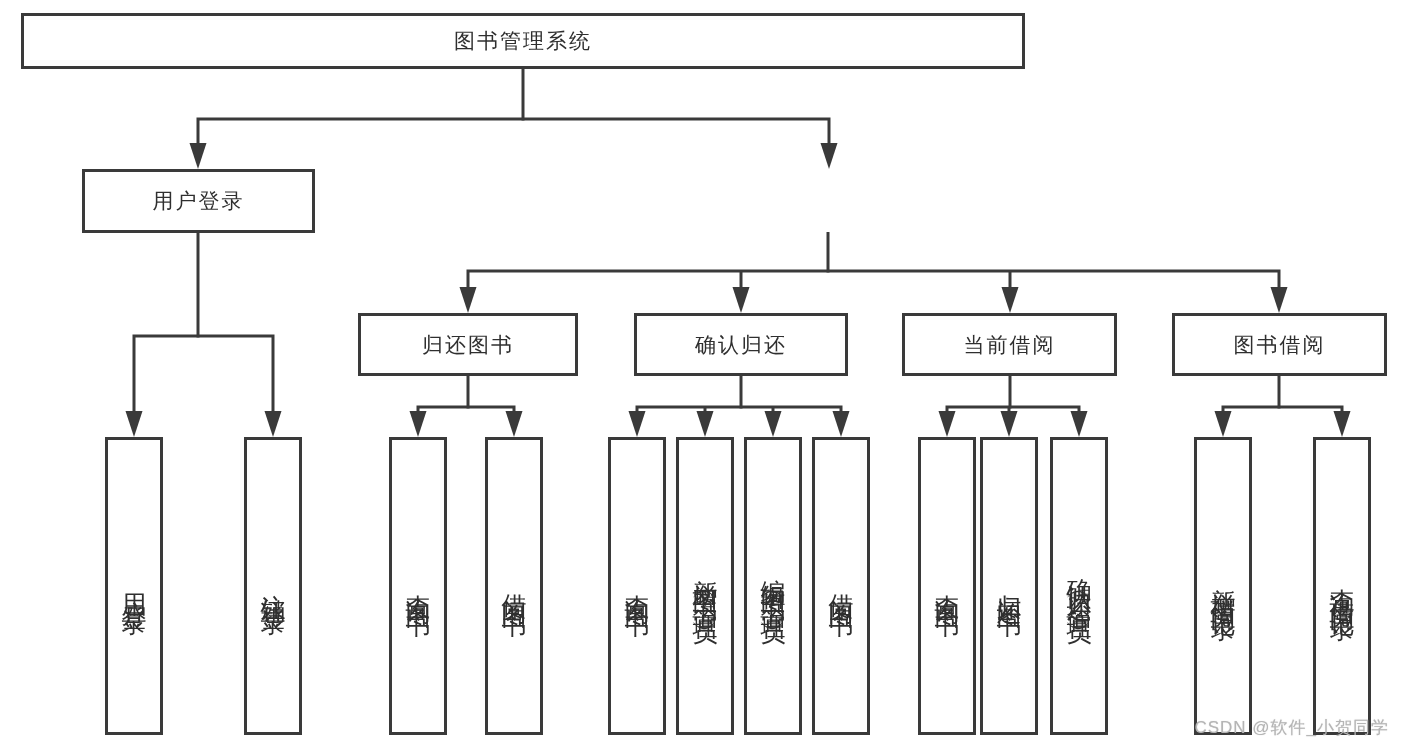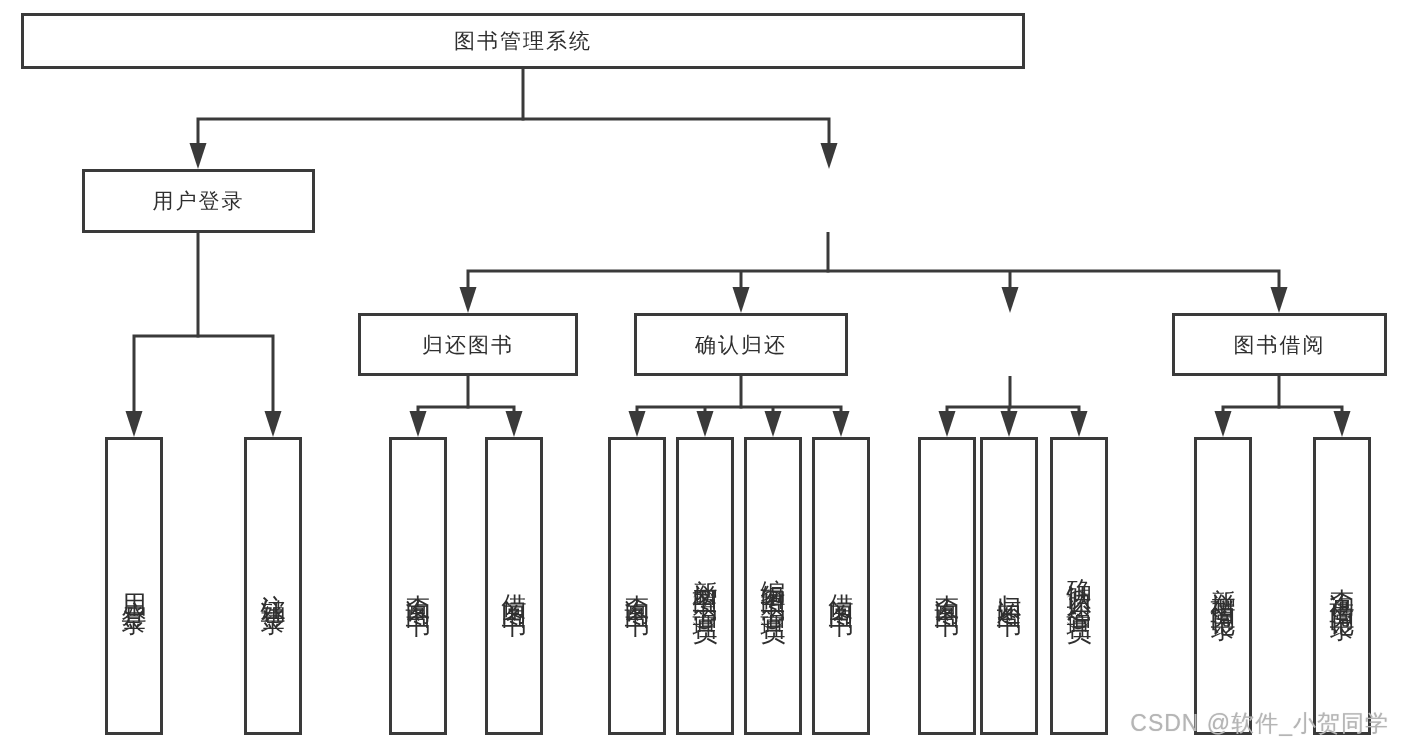--- a/index.html
+++ b/index.html
@@ -40,21 +40,21 @@
     writing-mode: vertical-rl;
     text-orientation: mixed;
     font-size: 25px;
     letter-spacing: 6px;
     line-height: 1;
   }
   .watermark {
     position: absolute;
     right: 16px;
     bottom: 8px;
-    font-size: 23px;
+    font-size: 17px;
     color: #b5b5b5;
     text-shadow: 0 0 1px rgba(120,120,120,0.35);
     letter-spacing: 1px;
     z-index: 5;
     white-space: nowrap;
   }
 </style>
 </head>
 <body>
 
@@ -115,20 +115,23 @@
   <div class="box" style="left:82px; top:169px; width:233px; height:64px;">
     <span class="hlabel">用户登录</span>
   </div>
 
   <div class="box" style="left:358px; top:313px; width:220px; height:63px;">
     <span class="hlabel">归还图书</span>
   </div>
   <div class="box" style="left:634px; top:313px; width:214px; height:63px;">
     <span class="hlabel">确认归还</span>
   </div>
+  <div class="box" style="left:902px; top:313px; width:215px; height:63px;">
+    <span class="hlabel">当前借阅</span>
+  </div>
   <div class="box" style="left:1172px; top:313px; width:215px; height:63px;">
     <span class="hlabel">图书借阅</span>
   </div>
 
   <div class="box leaf" style="left:105px; top:437px; width:58px; height:298px;">
     <span class="vlabel">用户登录</span>
   </div>
   <div class="box leaf" style="left:244px; top:437px; width:58px; height:298px;">
     <span class="vlabel">注销登录</span>
   </div>

